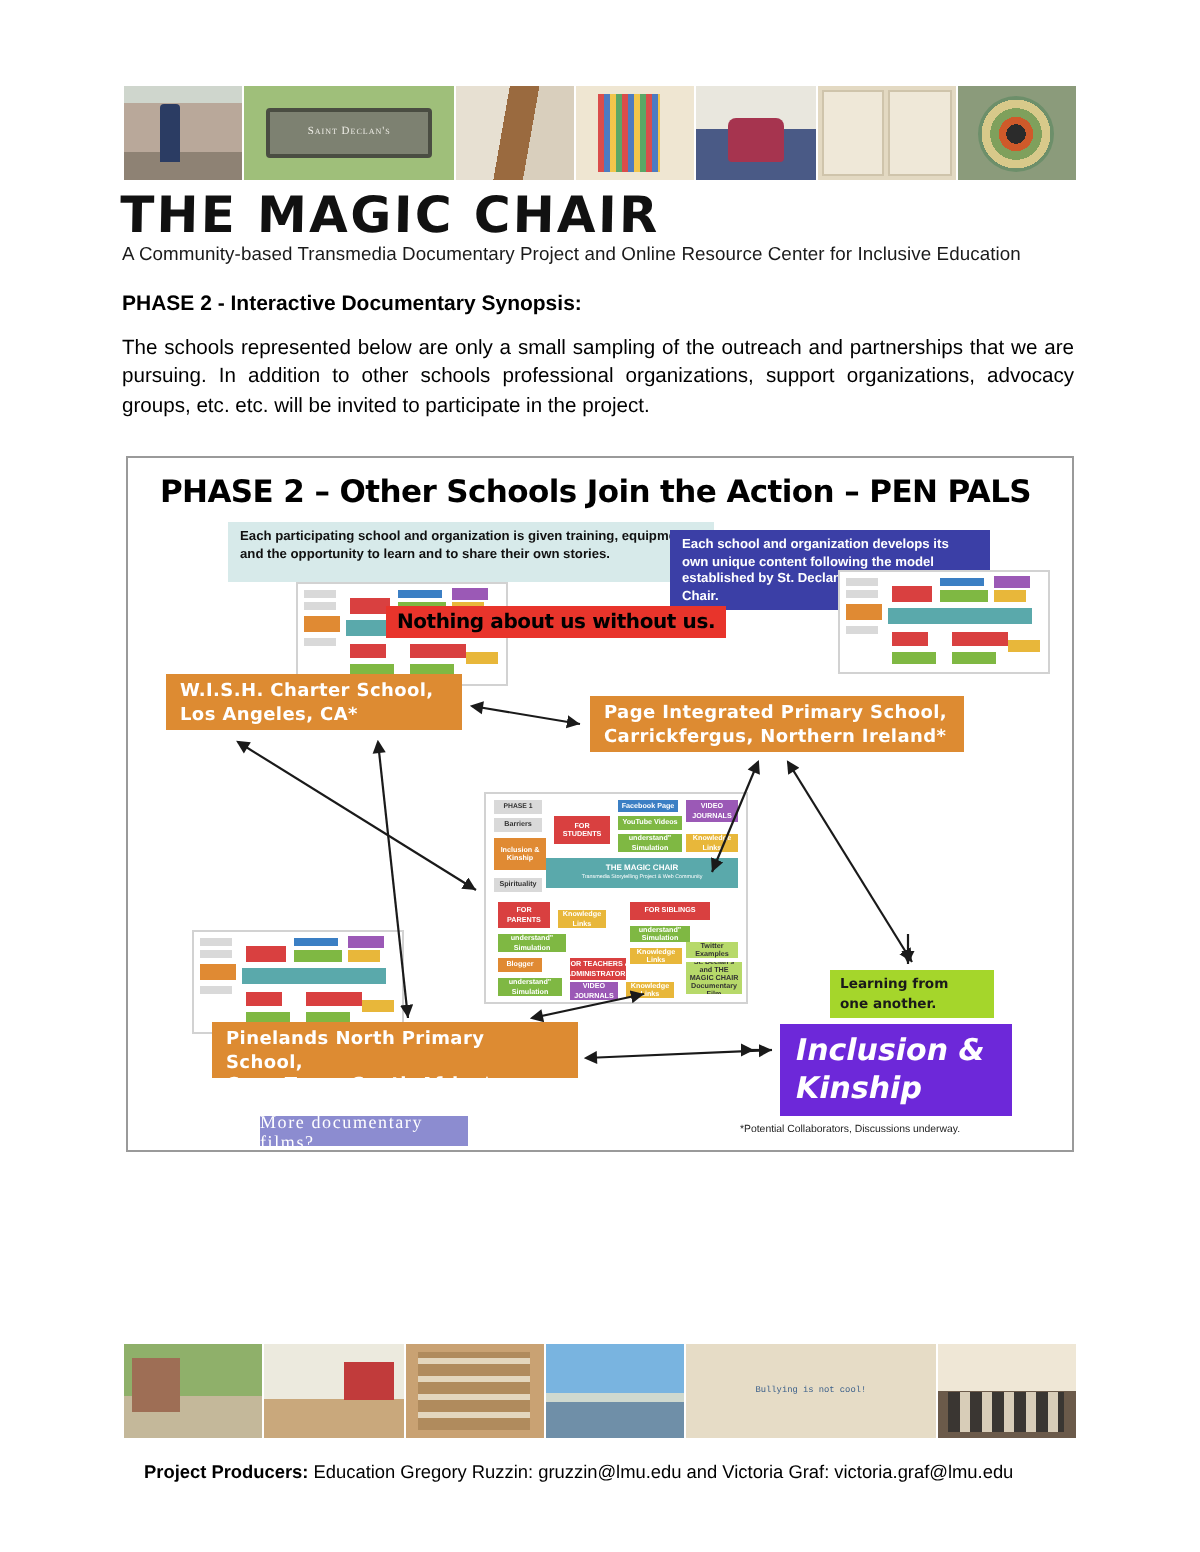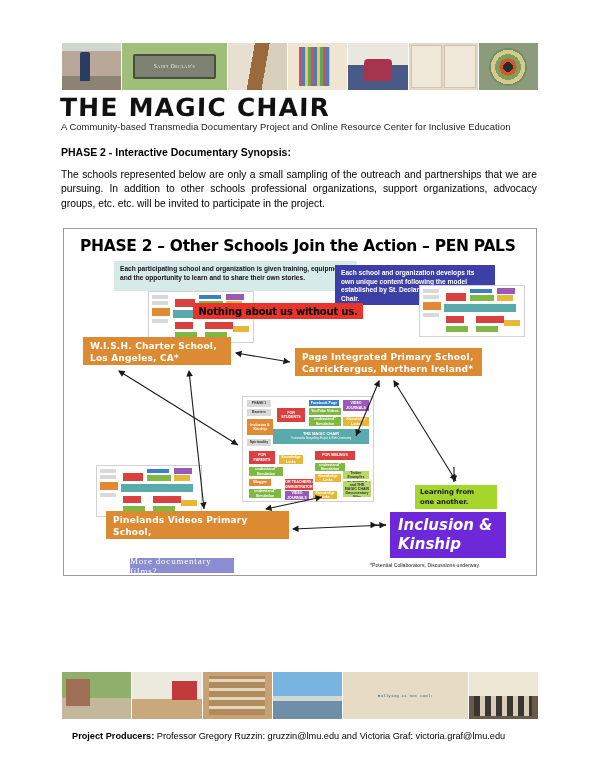--- a/index.html
+++ b/index.html
@@ -412,21 +412,21 @@
       <div>W.I.S.H. Charter School,</div>
       <div>Los Angeles, CA*</div>
     </div>
 
     <div class="school school-acorn">
       <div>Page Integrated Primary School,</div>
       <div>Carrickfergus, Northern Ireland*</div>
     </div>
 
     <div class="school school-pine">
-      <div>Pinelands Videos Primary School,</div>
+      <div>Pinelands North Primary School,</div>
       <div>Cape Town, South Africa*</div>
     </div>
 
     <div class="learning">
       <div>Learning from</div>
       <div>one another.</div>
     </div>
 
     <div class="inclusion">
       <div>Inclusion &amp;</div>
@@ -444,16 +444,16 @@
     <div class="photo ph-shelf"></div>
     <div class="photo ph-river"></div>
     <div class="photo ph-bully">
       <div class="txt">Bullying is not cool!</div>
     </div>
     <div class="photo ph-tables"></div>
   </div>
 
   <div class="footer">
     <b>Project Producers:</b>
-    <span>Professor Gregory Ruzzin: gruzzin@lmu.edu and Victoria Graf: victoria.graf@lmu.edu</span>
+    <span>Education Gregory Ruzzin: gruzzin@lmu.edu and Victoria Graf: victoria.graf@lmu.edu</span>
   </div>
 
 </div>
 
 </body></html>

